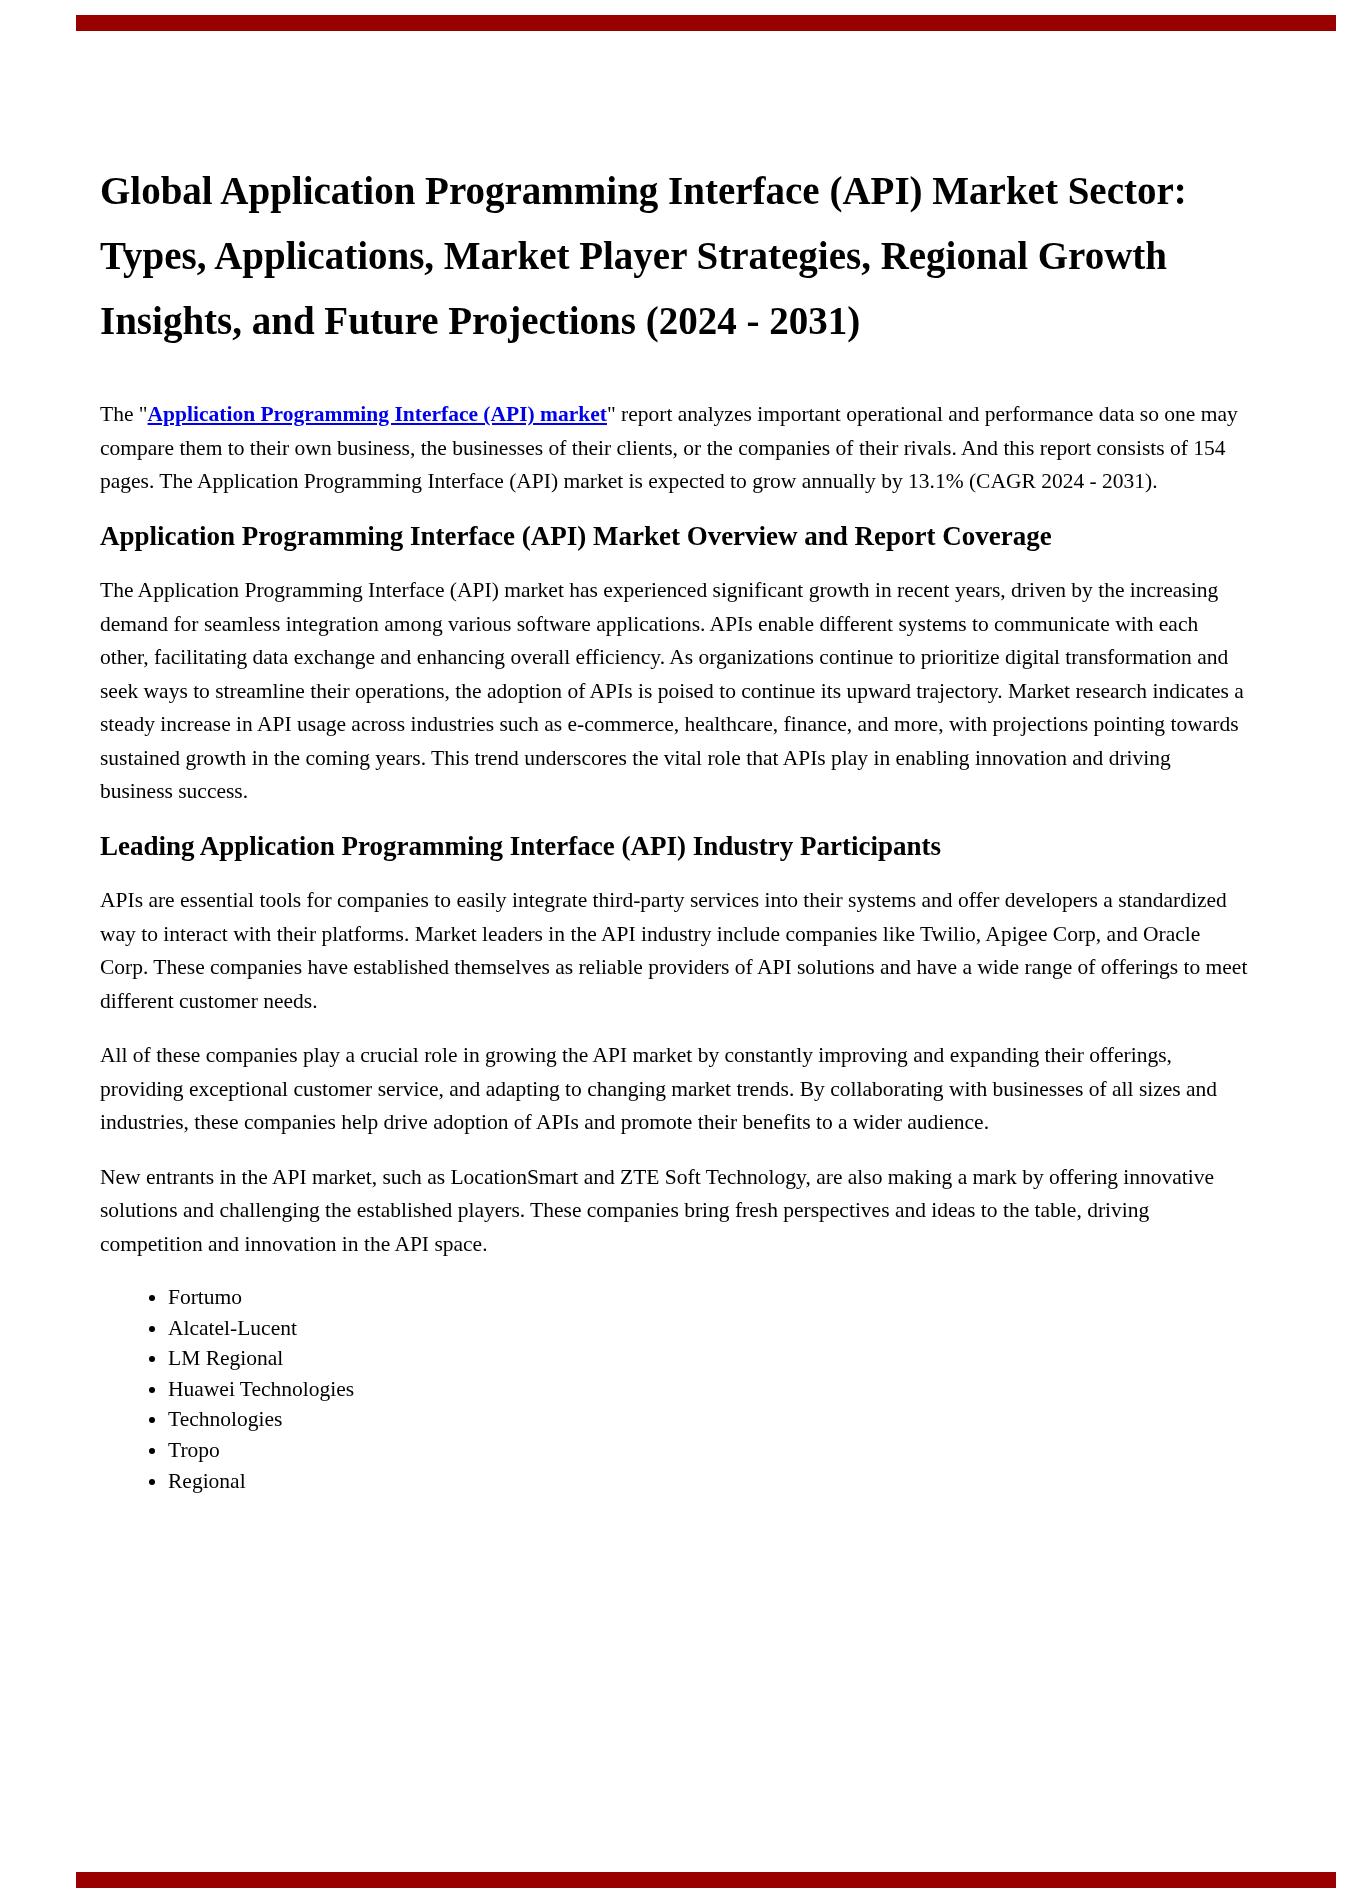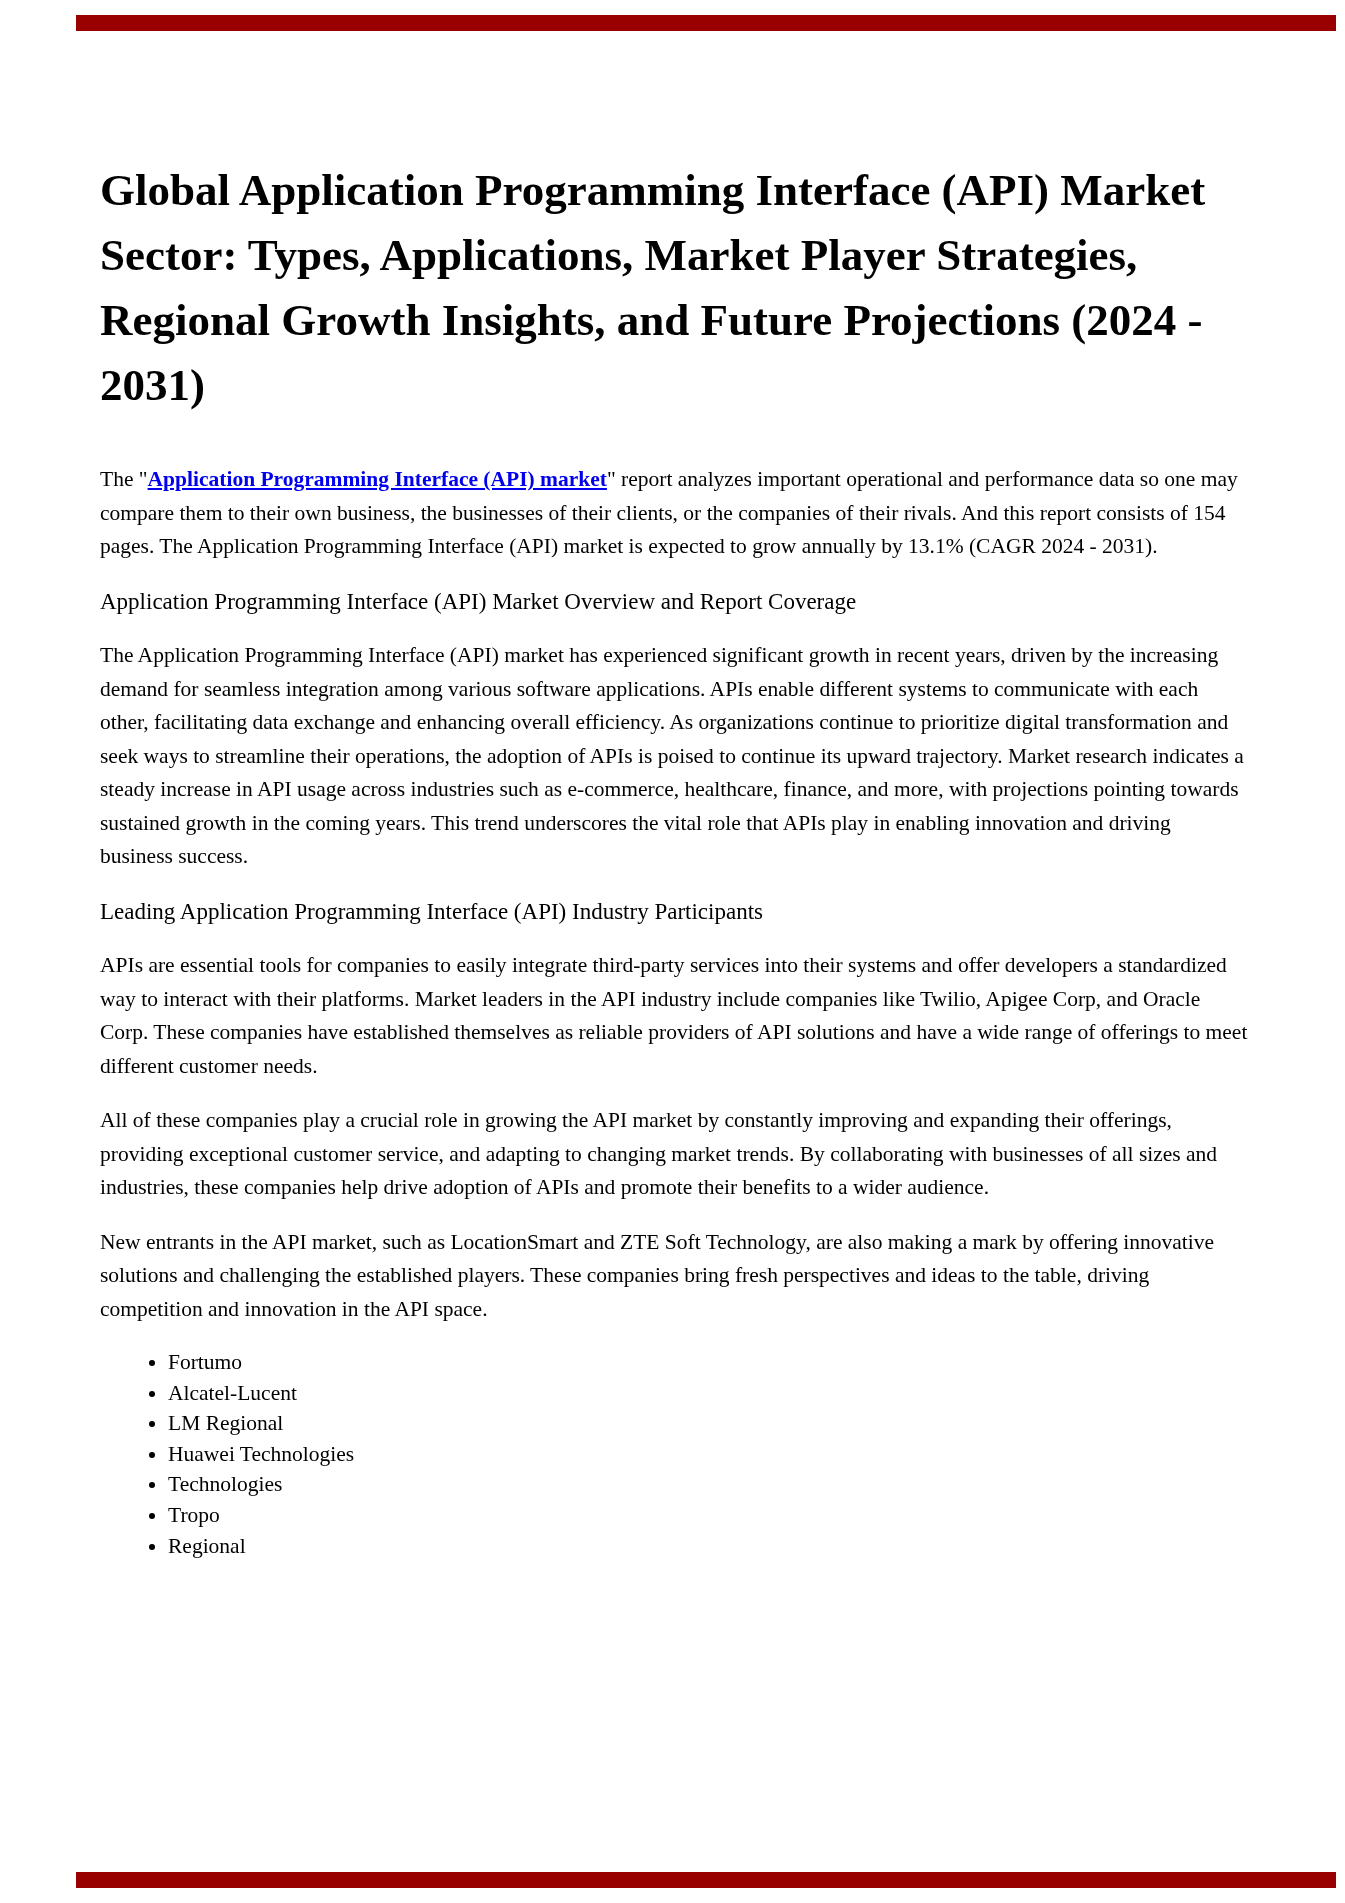--- a/index.html
+++ b/index.html
@@ -19,26 +19,26 @@
     position:absolute;left:76px;width:1260px;height:16px;
     background:var(--accent);
   }
   .page-rule.top{top:15px;}
   .page-rule.bottom{top:1872px;}
   .doc{
     position:absolute;left:100px;top:0;width:1148px;
     font-size:21.5px;line-height:33.5px;text-align:left;
   }
   .doc h1{
-    font-size:45px;line-height:65px;font-weight:bold;
+    font-size:39px;line-height:65px;font-weight:bold;
     margin:158px 0 45px 0;letter-spacing:0;
   }
   .doc p{margin:21px 0;}
   .doc h2{
-    font-size:23px;line-height:33.5px;font-weight:normal;margin:21px 0;
+    font-size:27px;line-height:33.5px;font-weight:bold;margin:21px 0;
   }
   .bold{font-weight:bold;}
   a.doc-link{
     color:var(--link);font-weight:bold;cursor:pointer;
     word-break:break-word;
   }
   ul.company-list{
     margin:21px 0;padding-left:68px;list-style-type:disc;
   }
   ul.company-list li{line-height:30.6px;}

